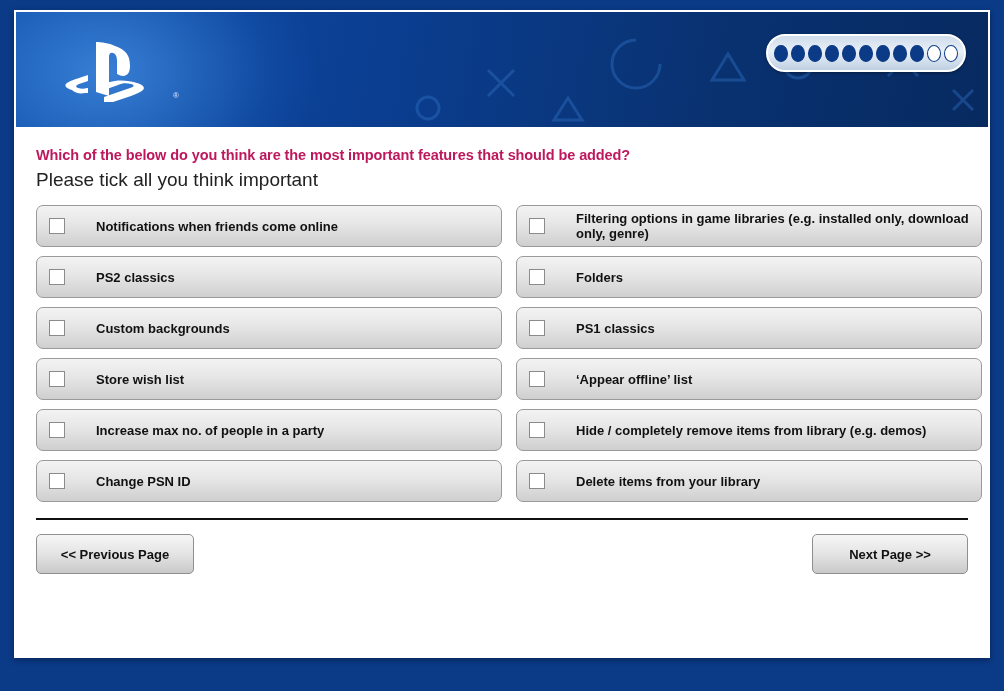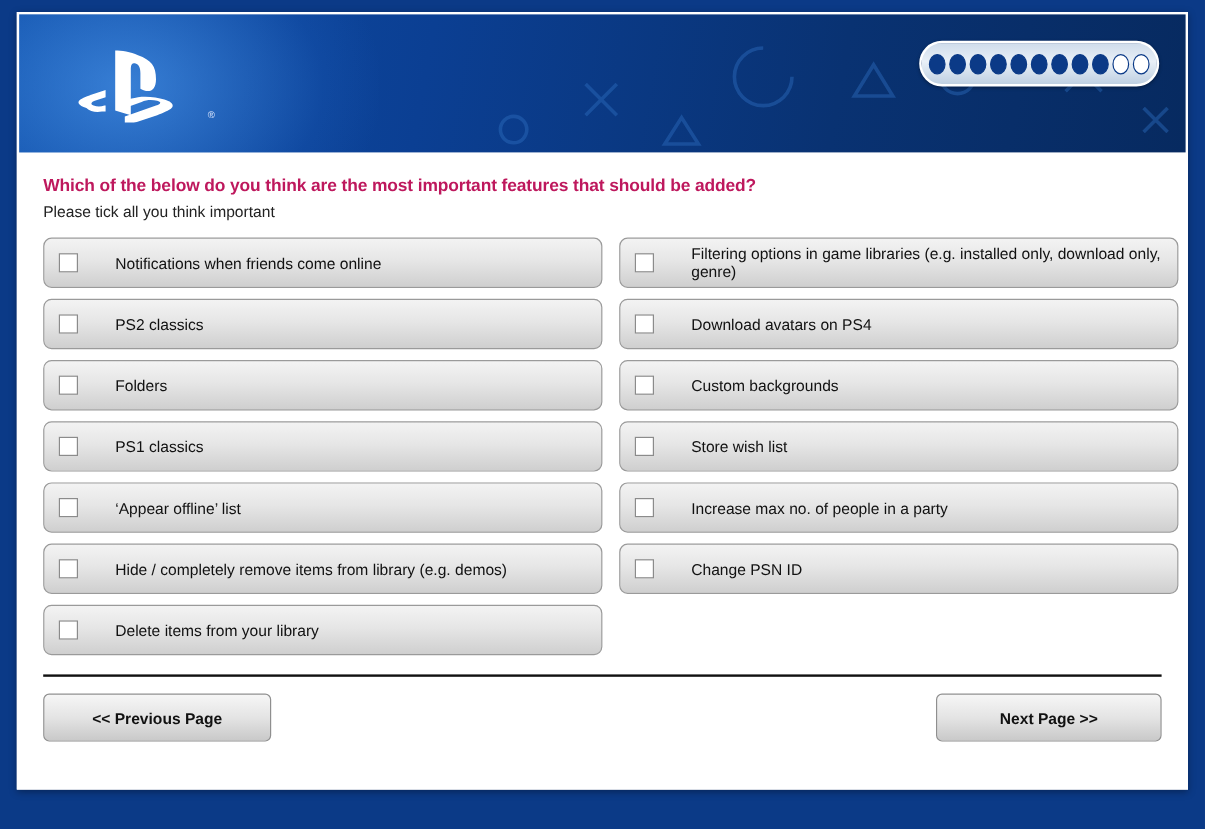--- a/index.html
+++ b/index.html
@@ -97,21 +97,21 @@
     padding: 16px 20px 0 20px;
   }
   .q-title {
     font-size: 14.5px;
     font-weight: bold;
     color: #be185d;
     margin: 4px 0 0 0;
     letter-spacing: -0.1px;
   }
   .q-sub {
-    font-size: 13px;
+    font-size: 19px;
     color: #222222;
     margin: 6px 0 0 0;
   }
   .options {
     margin-top: 14px;
     display: grid;
     grid-template-columns: 466px 466px;
     column-gap: 14px;
     row-gap: 9px;
   }
@@ -138,21 +138,21 @@
     width: 14px;
     height: 14px;
     min-width: 14px;
     background: #ffffff;
     border: 1px solid #8b8b8b;
     border-radius: 50%;
     margin-right: 11px;
   }
   .opt .lbl {
     font-size: 13px;
-    font-weight: normal;
+    font-weight: bold;
     color: #111111;
     line-height: 15px;
     padding-left: 20px;
   }
   
   .divider {
     margin: 16px 20px 0 20px;
     border-top: 2px solid #111111;
   }
   .footer {
@@ -162,21 +162,21 @@
     padding: 14px 20px 0 20px;
   }
   .nav-btn {
     height: 38px;
     border: 1px solid #8f8f8f;
     border-radius: 5px;
     background: linear-gradient(#f6f6f6 0%, #e4e4e4 50%, #c9c9c9 100%);
     font-size: 13px;
     font-weight: bold;
     color: #111111;
-    padding: 0 18px;
+    padding: 0 2px;
     display: flex;
     align-items: center;
     justify-content: center;
     cursor: pointer;
     font-family: "Liberation Sans", sans-serif;
   }
   .nav-btn.prev { width: 152px; }
   .nav-btn.next { width: 150px; }
 </style>
 </head>
@@ -237,24 +237,20 @@
         </div>
         <div class="opt">
           <span class="box"></span>
           <span class="lbl">Filtering options in game libraries (e.g. installed only, download only, genre)</span>
         </div>
 
         <div class="opt">
           <span class="box"></span>
           <span class="lbl">PS2 classics</span>
         </div>
-        <div class="opt">
-          <span class="box"></span>
-          <span class="lbl">Download avatars on PS4</span>
-        </div>
 
         <div class="opt">
           <span class="box"></span>
           <span class="lbl">Folders</span>
         </div>
         <div class="opt">
           <span class="box"></span>
           <span class="lbl">Custom backgrounds</span>
         </div>
 

